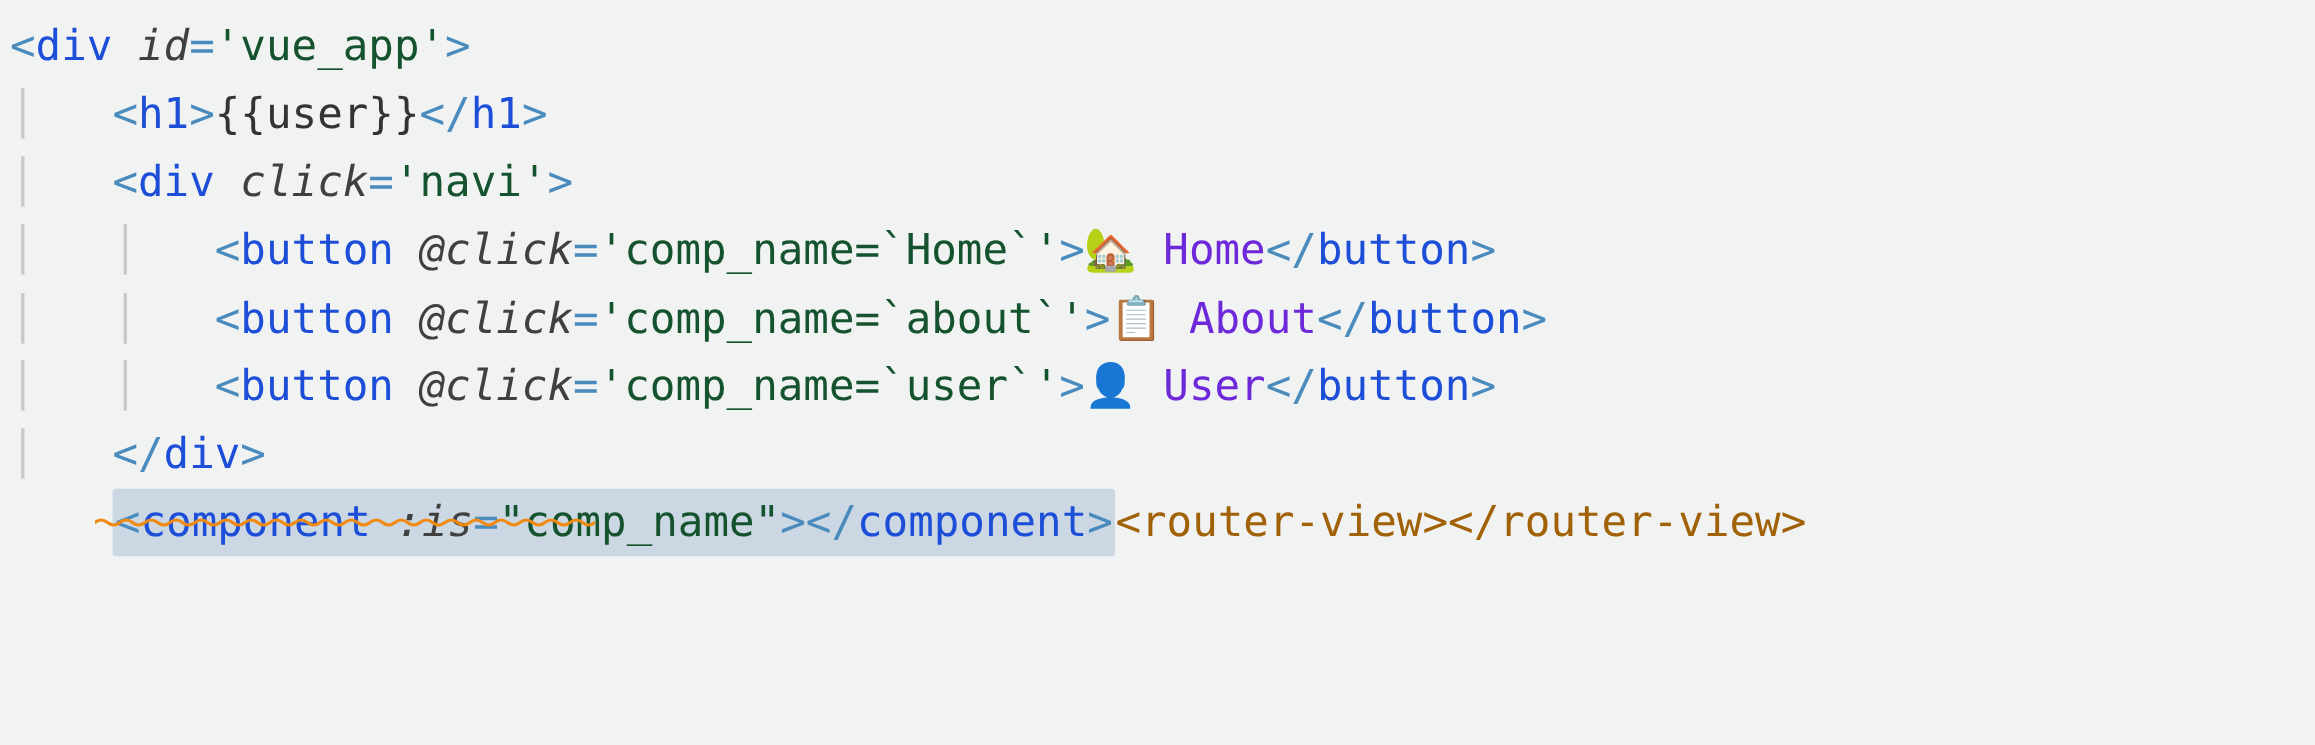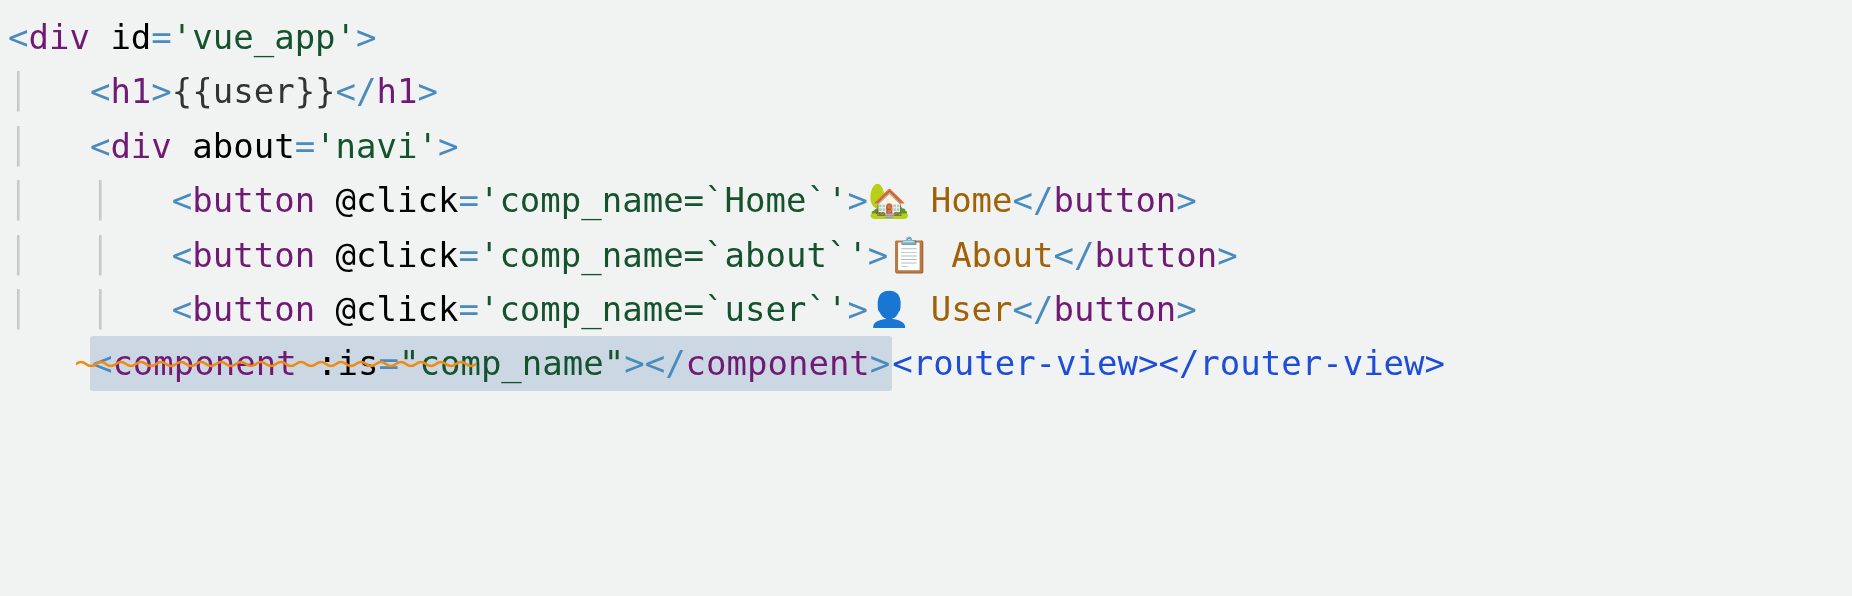--- a/index.html
+++ b/index.html
@@ -10,60 +10,61 @@
     font-size:34px;
     line-height:1.6;
     color:#333;
     overflow:hidden;
   }
   .code{
     padding:10px 8px;
   }
   .line{white-space:pre}
   .punct{color:#4a8bbd}        
-  .tag{color:#701a75}          
-  .attr{color:#000000;}  
+  .tag{color:#1d4ed8}          
+  .attr{color:#404040;font-style:italic}  
   .string{color:#14532d}       
   .mustache{color:#333}
-  .text{color:#a16207}
+  .text{color:#6d28d9}
   .guide{color:#c9c9c9}
   
   .hlwrap{
     display:inline-block;
     position:relative;
     background:#cbd8e3;
     border-radius:3px;
     padding:0 2px;
   }
   .hlwrap .scribble{
     position:absolute;left:-14px;right:-14px;top:50%;
     height:10px;transform:translateY(-50%);
     pointer-events:none;
   }
   .hlwrap .scribble path{
     stroke:#f08a12;stroke-width:5;fill:none;stroke-linecap:round;
   }
-  .router{color:#1d4ed8}
+  .router{color:#a16207}
 </style>
 </head>
 <body>
 
 <div class="code">
 
   <div class="line"><span class="punct">&lt;</span><span class="tag">div</span><span> </span><span class="attr">id</span><span class="punct">=</span><span class="string">'vue_app'</span><span class="punct">&gt;</span></div>
 
   <div class="line"><span class="guide">│</span><span>   </span><span class="punct">&lt;</span><span class="tag">h1</span><span class="punct">&gt;</span><span class="mustache">{{user}}</span><span class="punct">&lt;/</span><span class="tag">h1</span><span class="punct">&gt;</span></div>
 
-  <div class="line"><span class="guide">│</span><span>   </span><span class="punct">&lt;</span><span class="tag">div</span><span> </span><span class="attr">about</span><span class="punct">=</span><span class="string">'navi'</span><span class="punct">&gt;</span></div>
+  <div class="line"><span class="guide">│</span><span>   </span><span class="punct">&lt;</span><span class="tag">div</span><span> </span><span class="attr">click</span><span class="punct">=</span><span class="string">'navi'</span><span class="punct">&gt;</span></div>
 
   <div class="line"><span class="guide">│</span><span>   </span><span class="guide">│</span><span>   </span><span class="punct">&lt;</span><span class="tag">button</span><span> </span><span class="attr">@click</span><span class="punct">=</span><span class="string">'comp_name=`Home`'</span><span class="punct">&gt;</span><span class="text">🏡 Home</span><span class="punct">&lt;/</span><span class="tag">button</span><span class="punct">&gt;</span></div>
 
   <div class="line"><span class="guide">│</span><span>   </span><span class="guide">│</span><span>   </span><span class="punct">&lt;</span><span class="tag">button</span><span> </span><span class="attr">@click</span><span class="punct">=</span><span class="string">'comp_name=`about`'</span><span class="punct">&gt;</span><span class="text">📋 About</span><span class="punct">&lt;/</span><span class="tag">button</span><span class="punct">&gt;</span></div>
 
   <div class="line"><span class="guide">│</span><span>   </span><span class="guide">│</span><span>   </span><span class="punct">&lt;</span><span class="tag">button</span><span> </span><span class="attr">@click</span><span class="punct">=</span><span class="string">'comp_name=`user`'</span><span class="punct">&gt;</span><span class="text">👤 User</span><span class="punct">&lt;/</span><span class="tag">button</span><span class="punct">&gt;</span></div>
 
+  <div class="line"><span class="guide">│</span><span>   </span><span class="punct">&lt;/</span><span class="tag">div</span><span class="punct">&gt;</span></div>
 
   <div class="line"><span>    </span><span class="hlwrap"><span class="punct">&lt;</span><span class="tag">component</span><span> </span><span class="attr">:is</span><span class="punct">=</span><span class="string">"comp_name"</span><span class="punct">&gt;</span><span class="punct">&lt;/</span><span class="tag">component</span><span class="punct">&gt;</span><svg class="scribble" viewBox="0 0 800 20" preserveAspectRatio="none">
           <path d="M0 10 Q10 2 20 10 T40 10 T60 10 T80 10 T100 10 T120 10 T140 10 T160 10 T180 10 T200 10 T220 10 T240 10 T260 10 T280 10 T300 10 T320 10 T340 10 T360 10 T380 10 T400 10 T420 10 T440 10 T460 10 T480 10 T500 10 T520 10 T540 10 T560 10 T580 10 T600 10 T620 10 T640 10 T660 10 T680 10 T700 10 T720 10 T740 10 T760 10 T780 10 T800 10"></path>
         </svg></span><span class="router">&lt;router-view&gt;&lt;/router-view&gt;</span></div>
 
 
 </div>
 
 </body></html>

